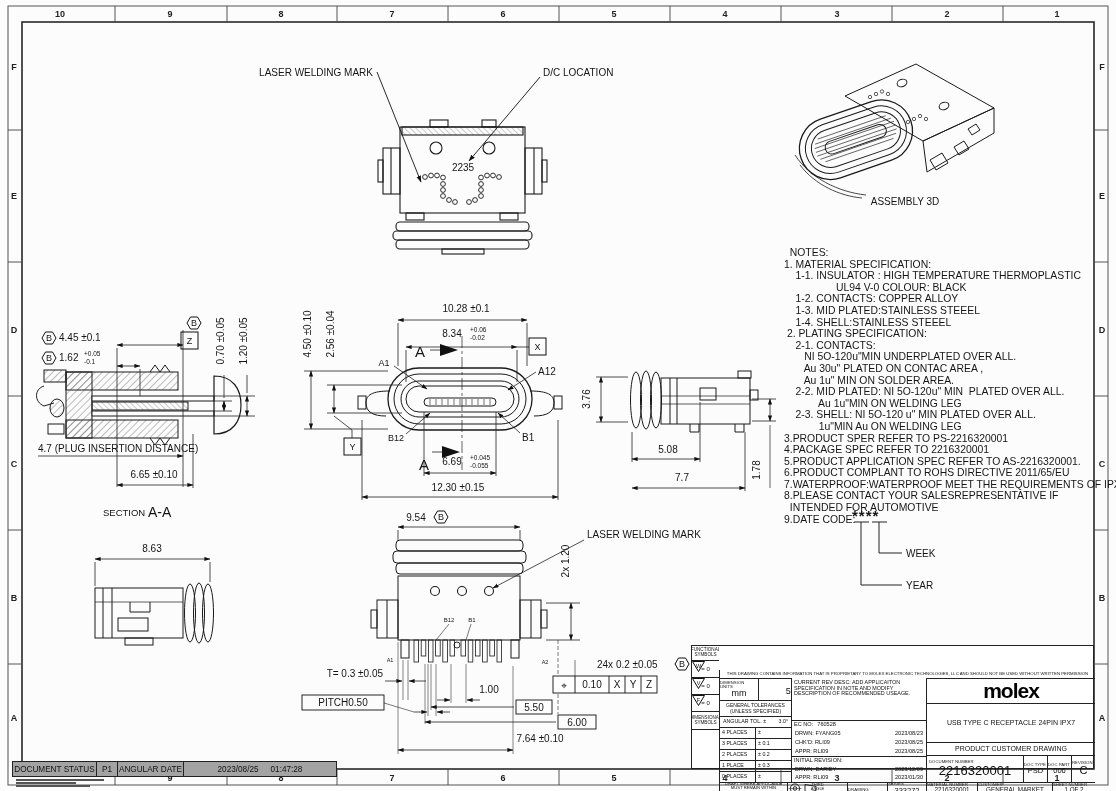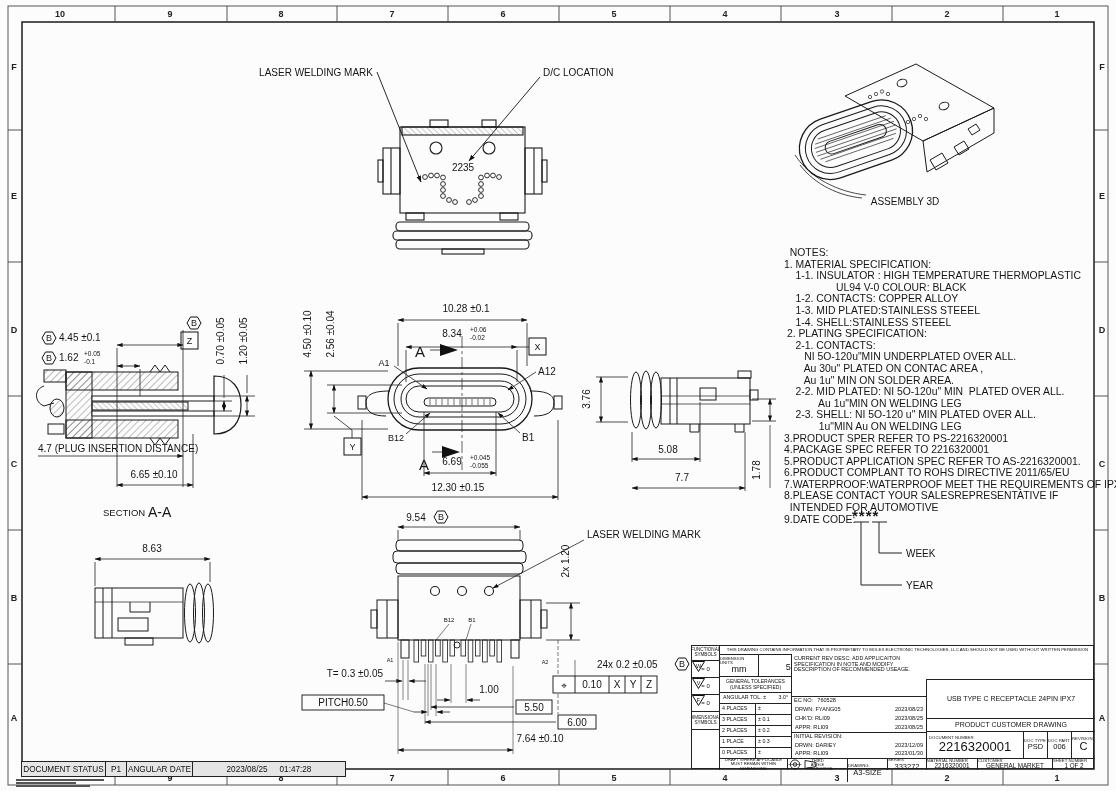--- a/index.html
+++ b/index.html
@@ -21,28 +21,28 @@
   .bigA{font-size:15px;text-anchor:middle;}
   .stars{font-size:15px;font-weight:bold;letter-spacing:1px;text-anchor:start;}
   
   .notes{position:absolute;left:784px;top:247px;width:312px;font-size:10.4px;
          line-height:11.6px;white-space:pre;color:#151515;}
   
   .tb{position:absolute;left:691px;top:645px;width:403px;height:124px;background:#fff;
       border:1.4px solid #222;box-sizing:border-box;}
   .c{position:absolute;box-sizing:border-box;display:flex;align-items:center;
      justify-content:center;text-align:center;overflow:hidden;line-height:1.04;}
-  .bl{border-left:1px solid #222;} .bt{border-top:1px solid #222;}
+  .bl{border-left:1px solid #222;margin-top:24px;} .bt{border-top:1px solid #222;}
   .col{flex-direction:column;}
   .lft{justify-content:flex-start;text-align:left;padding-left:2px;}
   .sb{justify-content:space-between;padding:0 3px;}
   .hdr{font-size:4.3px;color:#222;align-self:flex-start;text-align:left;line-height:1;}
   .logo{font-size:21px;font-weight:900;letter-spacing:-1px;color:#000;}
   
-  .status{position:absolute;left:21px;top:761px;width:325px;height:16px;background:#e5e5e5;
+  .status{position:absolute;left:12px;top:761px;width:325px;height:16px;background:#a3a3a3;
           border:1.5px solid #222;box-sizing:border-box;display:flex;font-size:8.2px;}
   .status>div{display:flex;align-items:center;justify-content:center;box-sizing:border-box;height:100%;}
   .fineprint{position:absolute;left:16px;top:779px;width:92px;}
   .fineprint div{height:1.6px;background:#555;margin-bottom:1.4px;}
 </style>
 </head>
 <body>
 
 <div class="page">
 
@@ -657,20 +657,23 @@
   </div>
   <div class="c col bl bt" style="left:285px;top:112px;width:75px;height:12px;">
     <span class="hdr">CUSTOMER</span>
     <span style="font-size:6.3px;">GENERAL MARKET</span>
   </div>
   <div class="c col bl bt" style="left:360px;top:112px;width:43px;height:12px;">
     <span class="hdr">SHEET NUMBER</span>
     <span style="font-size:6.3px;">1 OF 2</span>
   </div>
 
+  <div class="c bl bt" style="left:234px;top:8px;width:169px;height:25px;">
+    <span class="logo">molex</span>
+  </div>
   <div class="c bl bt" style="left:234px;top:33px;width:169px;height:39px;font-size:7px;">USB TYPE C RECEPTACLE 24PIN IPX7</div>
   <div class="c bl bt" style="left:234px;top:72px;width:169px;height:13px;font-size:7px;">PRODUCT CUSTOMER DRAWING</div>
   <div class="c col bl bt" style="left:234px;top:85px;width:97px;height:27px;">
     <span class="hdr" style="padding-left:2px;">DOCUMENT NUMBER</span>
     <span style="font-size:13px;">2216320001</span>
   </div>
   <div class="c col bl bt" style="left:331px;top:85px;width:24px;height:27px;">
     <span class="hdr">DOC TYPE</span>
     <span style="font-size:7.5px;">PSD</span>
   </div>

